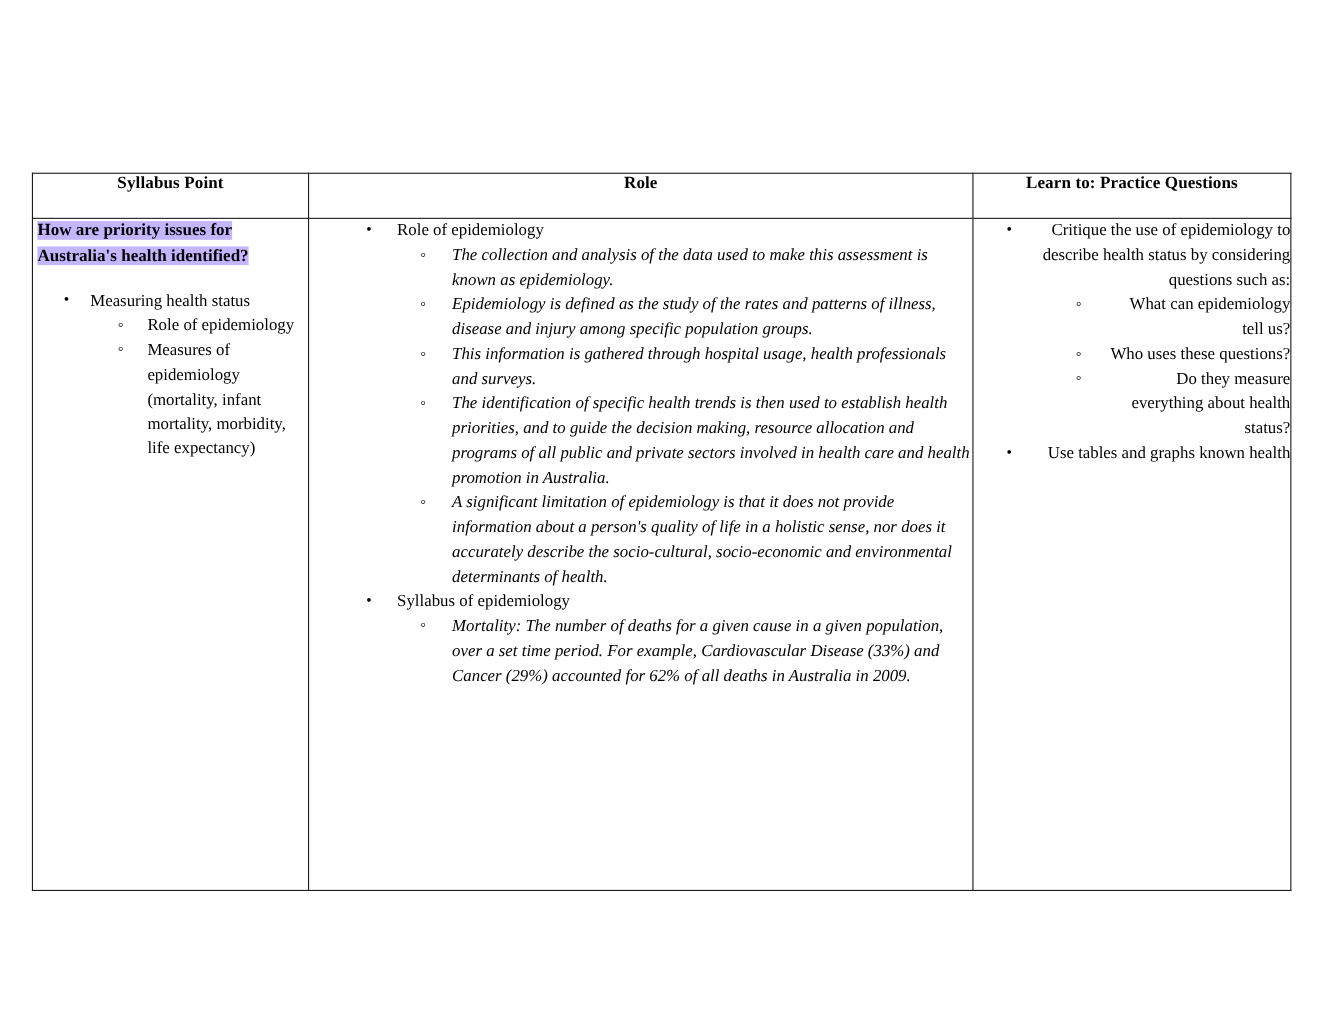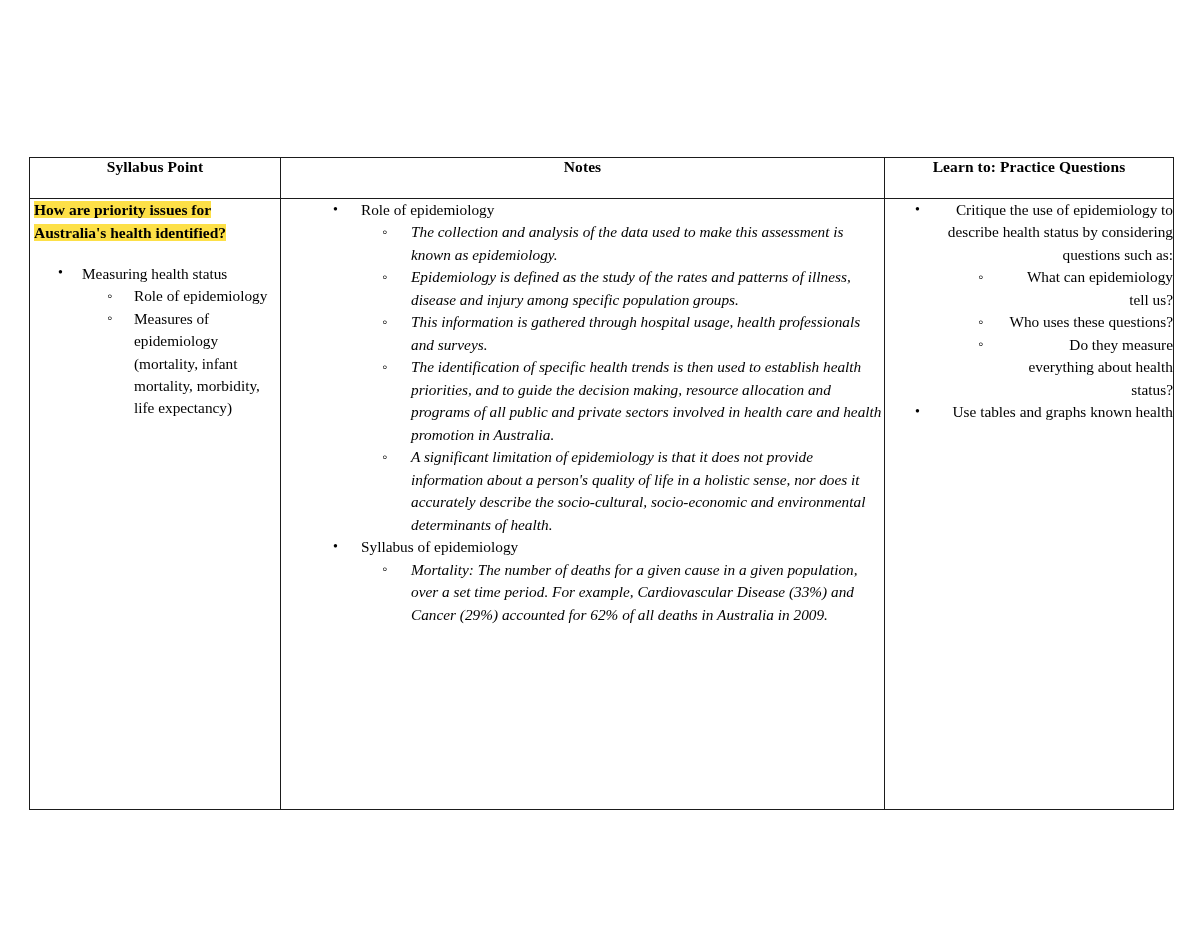--- a/index.html
+++ b/index.html
@@ -66,21 +66,21 @@
 
   
   .cell-heading {
     font-weight: bold;
     font-size: 15.5px;
     line-height: 1.47;
     margin: 0 0 1px 4px;
     display: block;
   }
   .cell-heading .hl {
-    background: #fde047;
+    background: #c4b5fd;
     box-decoration-break: clone;
     -webkit-box-decoration-break: clone;
   }
 
   
   ul.lvl1 {
     list-style: none;
     margin: 0;
     padding: 0;
   }
@@ -140,21 +140,21 @@
 
   <table class="doc-table">
     <colgroup>
       <col class="col-syllabus">
       <col class="col-notes">
       <col class="col-learn">
     </colgroup>
     <thead>
       <tr>
         <th class="hdr-cell">Syllabus Point</th>
-        <th class="hdr-cell">Notes</th>
+        <th class="hdr-cell">Role</th>
         <th class="hdr-cell">Learn to:  Practice Questions</th>
       </tr>
     </thead>
     <tbody>
       <tr>
 
         <td class="body-cell col-syllabus-body">
           <div class="cell-heading"><span class="hl">How are priority issues for Australia's health identified?</span></div>
           <ul class="lvl1">
             <li class="b1">

